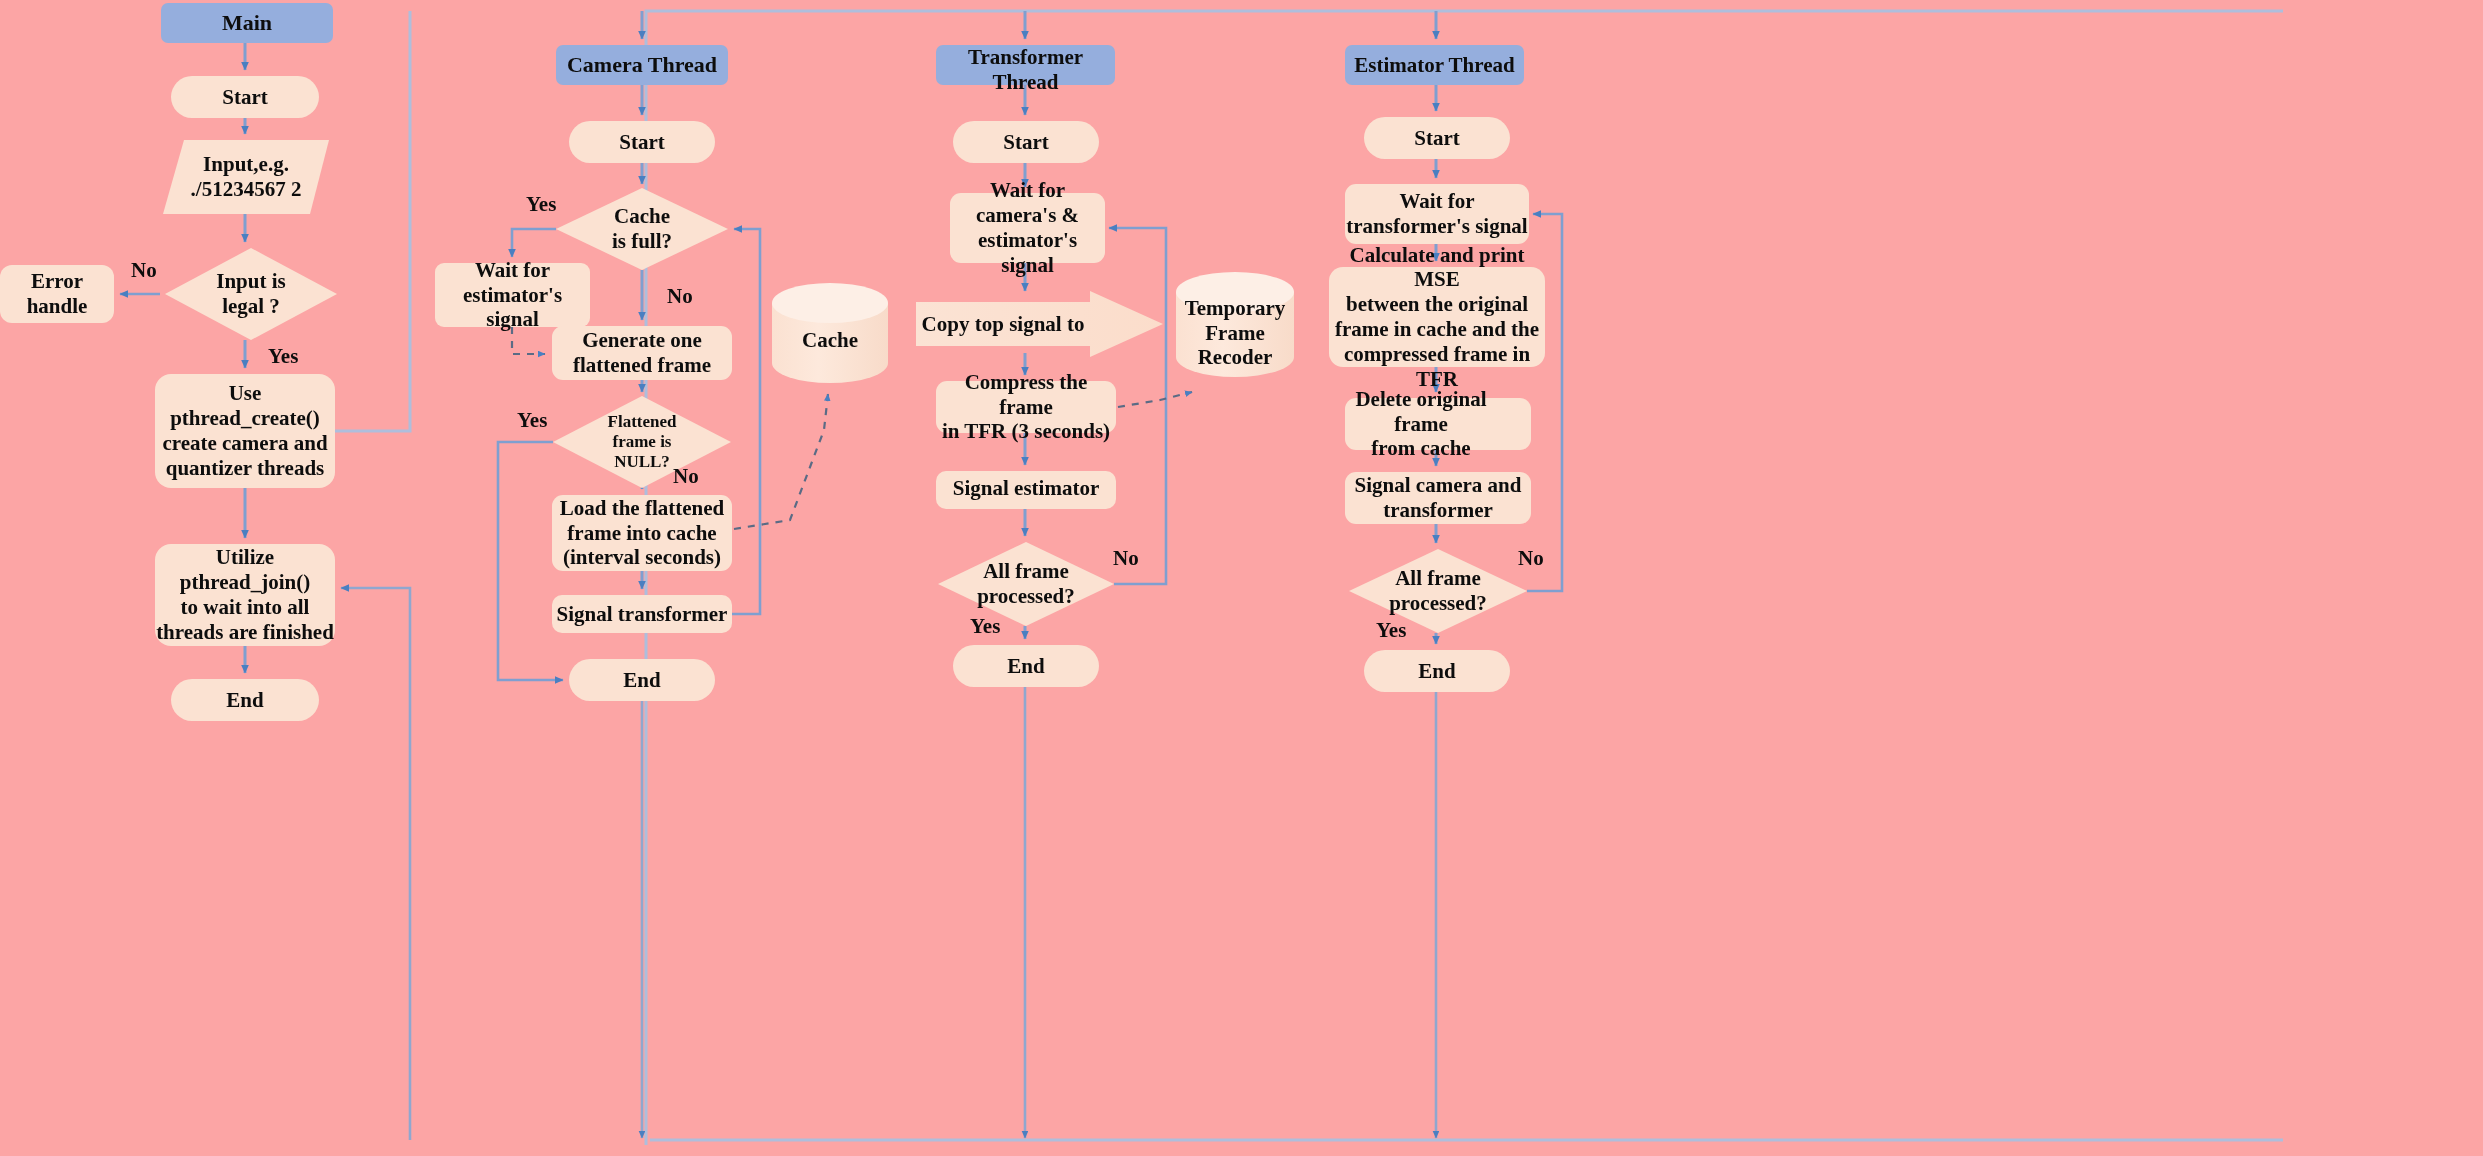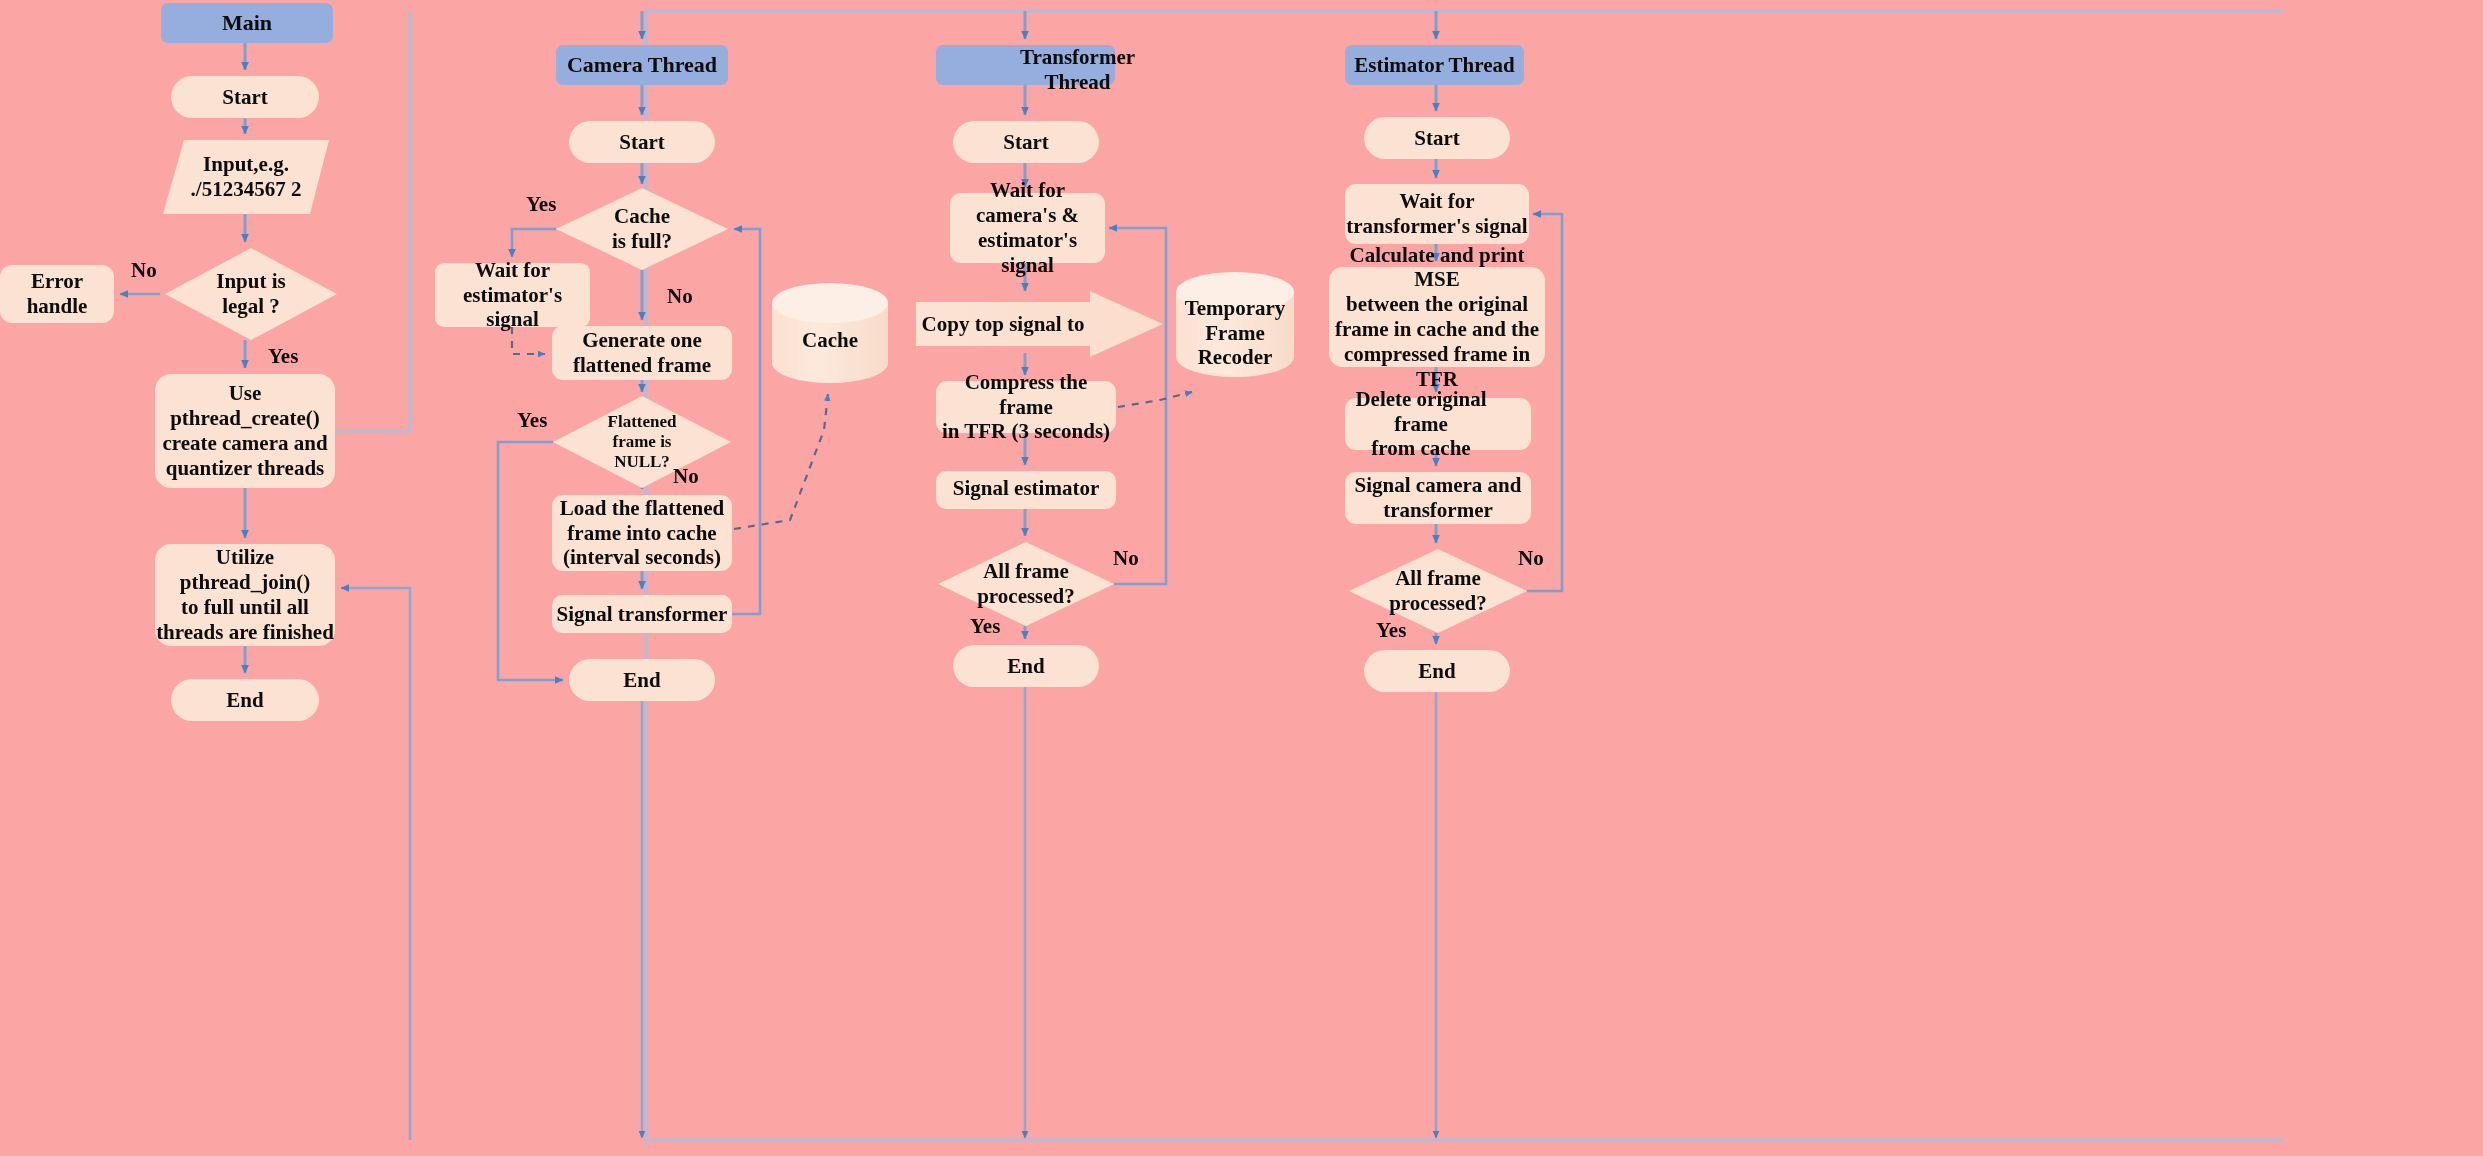--- a/index.html
+++ b/index.html
@@ -164,37 +164,37 @@
       <rect x="1345" y="398" width="186" height="52" rx="11" fill="#fbe2d2"></rect>
       <rect x="1345" y="472" width="186" height="52" rx="11" fill="#fbe2d2"></rect>
       <polygon points="1438,549 1527,591 1438,633 1349,591" fill="#fbe2d2"></polygon>
       <rect x="1364" y="650" width="146" height="42" rx="21" fill="#fbe2d2"></rect>
     </g>
   </svg>
 
   <div>
     <div class="nodeText" style="left:161px;top:3px;width:172px;height:40px;font-size:22px;">Main</div>
     <div class="nodeText" style="left:556px;top:45px;width:172px;height:40px;font-size:22px;">Camera Thread</div>
-    <div class="nodeText" style="left:988px;top:45px;width:179px;height:50px;font-size:21px;">Transformer Thread</div>
+    <div class="nodeText" style="left:936px;top:45px;width:179px;height:50px;font-size:21px;">Transformer Thread</div>
     <div class="nodeText" style="left:1345px;top:45px;width:179px;height:40px;font-size:21px;">Estimator Thread</div>
   </div>
 
   <div>
     <div class="nodeText" style="left:171px;top:76px;width:148px;height:42px;font-size:21px;">Start</div>
     <div class="nodeText" style="left:163px;top:140px;width:166px;height:74px;font-size:21px;">Input,e.g.
 ./51234567 2</div>
     <div class="nodeText" style="left:175px;top:248px;width:152px;height:92px;font-size:21px;">Input is
 legal ?</div>
     <div class="nodeText" style="left:0px;top:265px;width:114px;height:58px;font-size:21px;">Error
 handle</div>
     <div class="nodeText" style="left:155px;top:374px;width:180px;height:114px;font-size:21px;">Use pthread_create()
 create camera and
 quantizer threads</div>
     <div class="nodeText" style="left:155px;top:544px;width:180px;height:102px;font-size:21px;">Utilize pthread_join()
-to full until all
+to wait into all
 threads are finished</div>
     <div class="nodeText" style="left:171px;top:679px;width:148px;height:42px;font-size:21px;">End</div>
     <div class="edgeLabel" style="left:131px;top:258px;font-size:21px;">No</div>
     <div class="edgeLabel" style="left:268px;top:344px;font-size:21px;">Yes</div>
   </div>
 
   <div>
     <div class="nodeText" style="left:569px;top:121px;width:146px;height:42px;font-size:21px;">Start</div>
     <div class="nodeText" style="left:566px;top:188px;width:152px;height:82px;font-size:21px;">Cache
 is full?</div>

